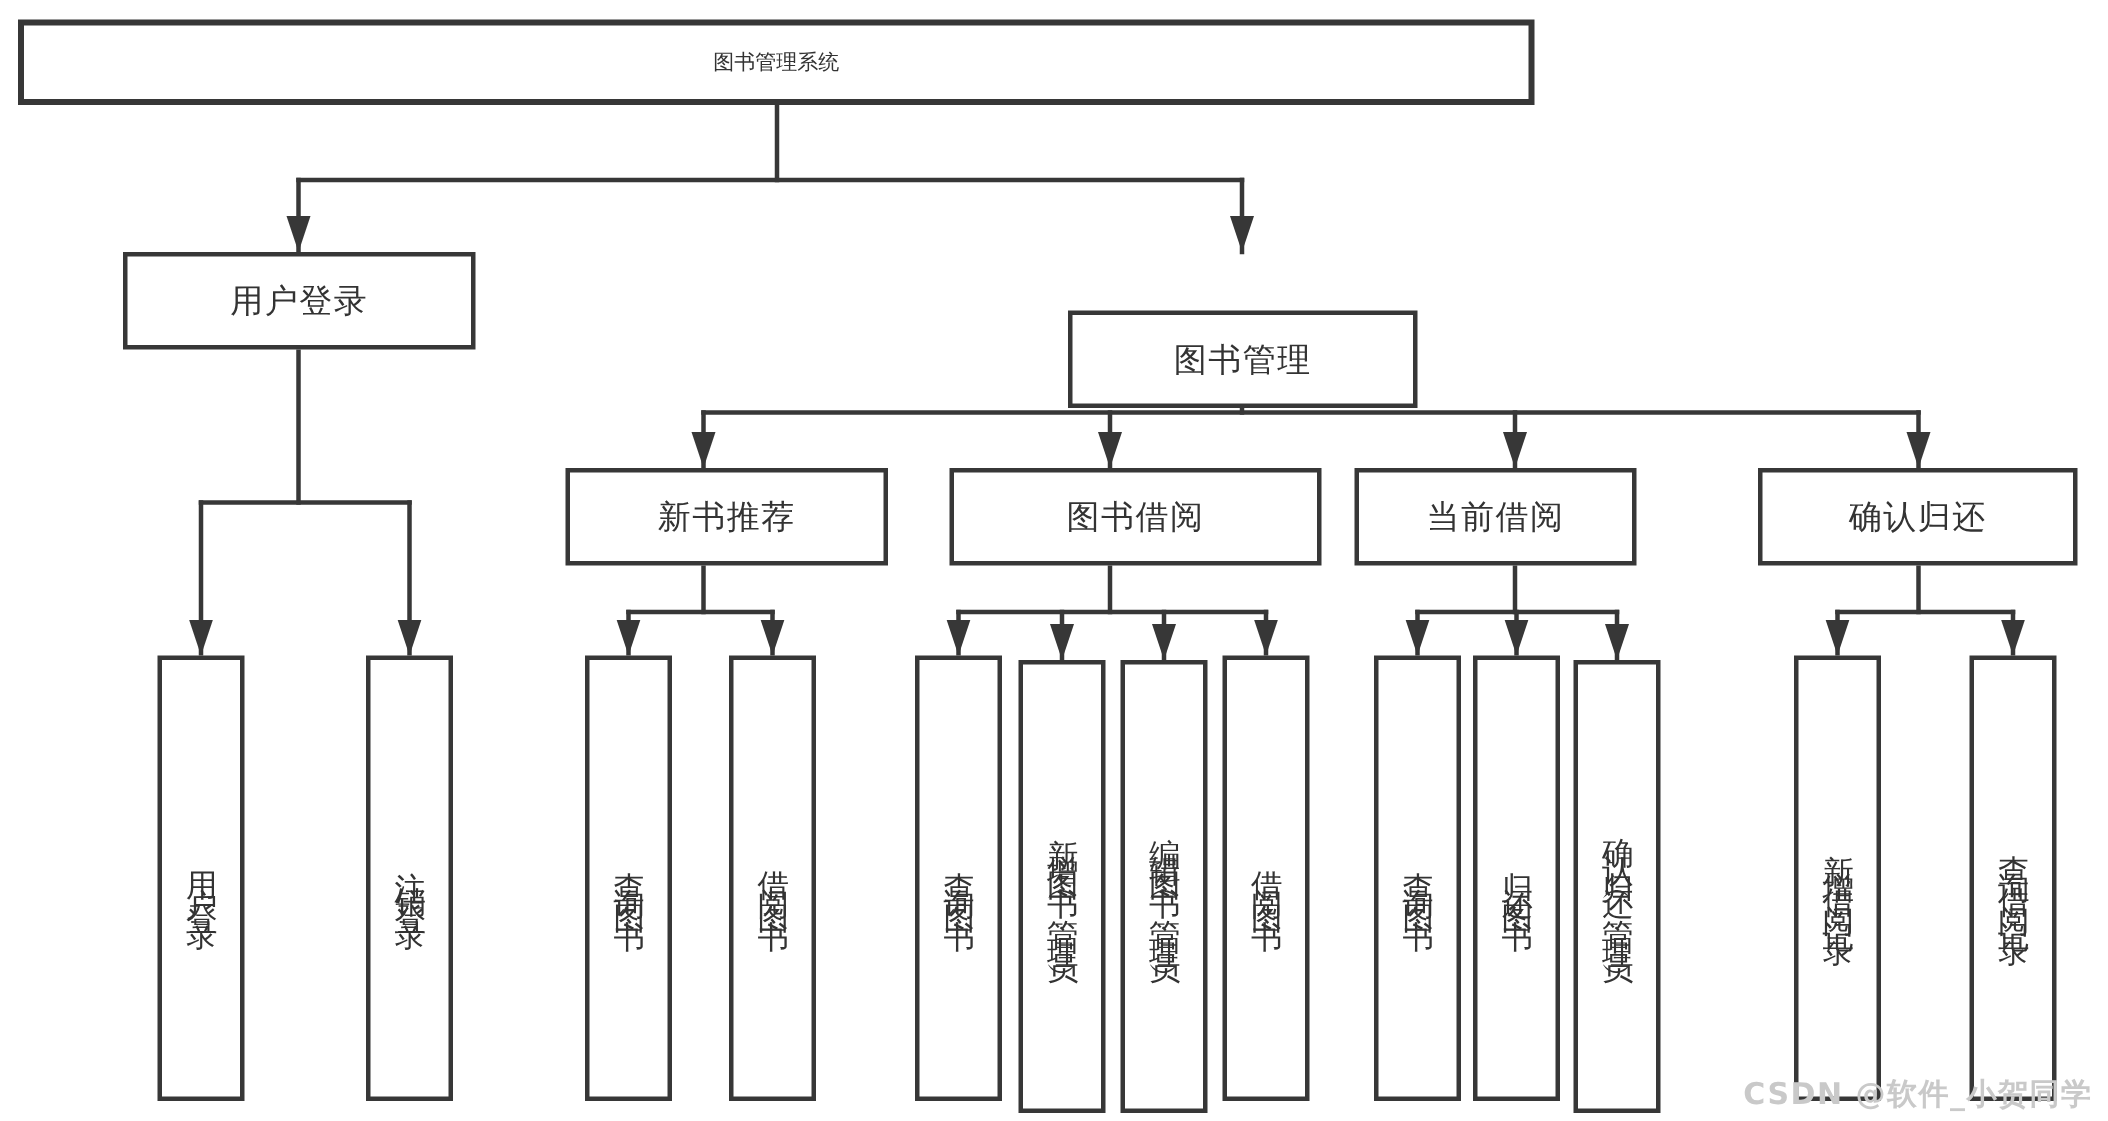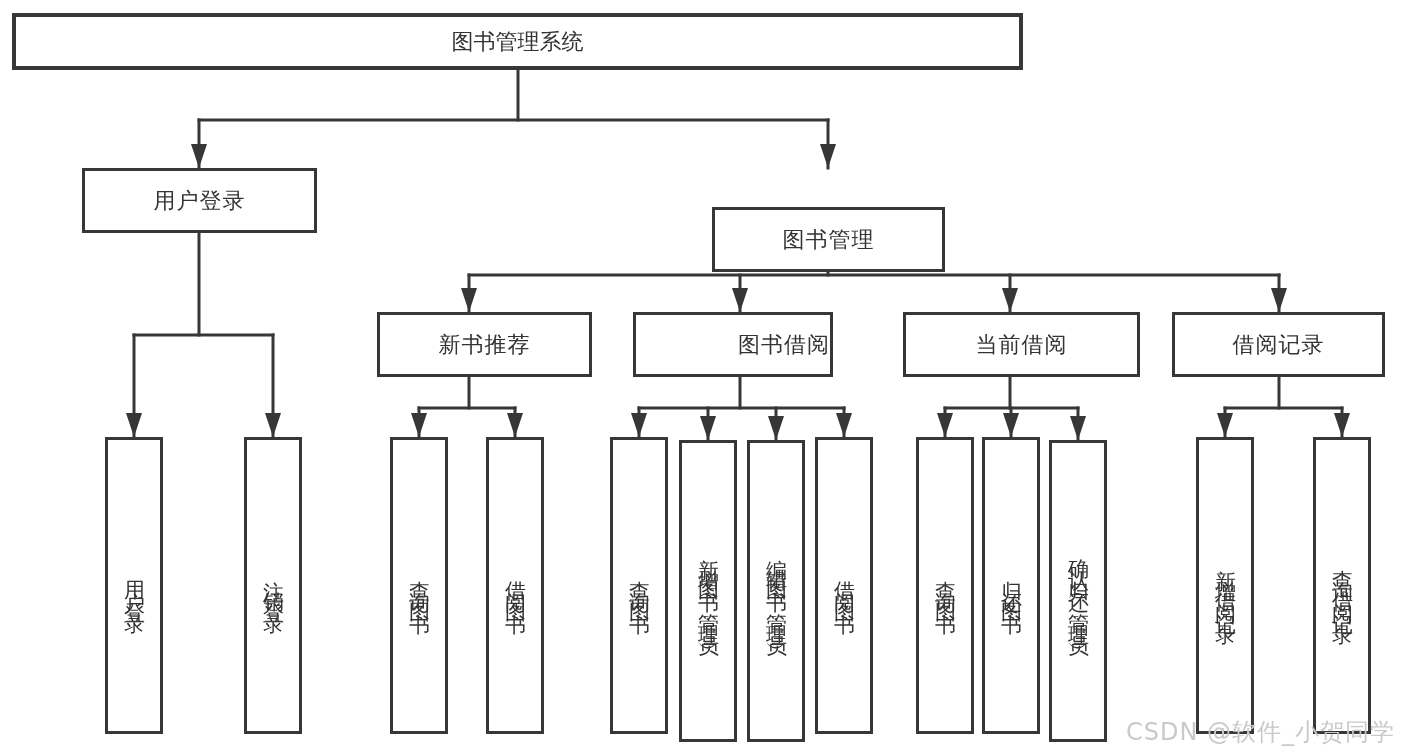--- a/index.html
+++ b/index.html
@@ -25,21 +25,21 @@
     background: #ffffff;
     border: 3px solid #373737;
     box-sizing: border-box;
     display: flex;
     align-items: center;
     justify-content: center;
     color: #333333;
   }
   .root-box {
     border-width: 4px;
-    font-size: 22px;
+    font-size: 14px;
     text-align: center;
   }
   .hbox {
     font-size: 22px;
     letter-spacing: 1px;
   }
   .vbox {
     width: 58px;
     font-size: 21px;
   }
@@ -47,24 +47,25 @@
     writing-mode: vertical-rl;
     text-orientation: mixed;
     letter-spacing: 11px;
     line-height: 1;
     white-space: nowrap;
   }
   .watermark {
     position: absolute;
     top: 716px;
     right: 10px;
-    font-size: 24px;
+    font-size: 20px;
     color: #c9c9c9;
     letter-spacing: 1px;
     white-space: nowrap;
+    font-weight: bold;
   }
 </style>
 </head>
 <body>
 
 <div class="canvas">
 
   <svg class="connectors" width="1405" height="747" viewBox="0 0 1405 747">
     <defs>
       <marker id="arrow" markerUnits="userSpaceOnUse" markerWidth="26" markerHeight="18" refX="24" refY="9" orient="auto">
@@ -122,28 +123,28 @@
   <div class="box hbox" style="left:82px; top:168px; width:235px; height:65px;">
     <span>用户登录</span>
   </div>
   <div class="box hbox" style="left:712px; top:168px; width:233px; height:65px;margin-top:39px;">
     <span>图书管理</span>
   </div>
 
   <div class="box hbox" style="left:362px; top:312px; width:215px; height:65px;margin-left:15px;">
     <span>新书推荐</span>
   </div>
-  <div class="box hbox" style="left:633px; top:312px; width:200px; height:65px;justify-content:flex-end;">
+  <div class="box hbox" style="left:633px; top:312px; width:248px; height:65px;">
     <span>图书借阅</span>
   </div>
-  <div class="box hbox" style="left:903px; top:312px; width:237px; height:65px;">
+  <div class="box hbox" style="left:903px; top:312px; width:188px; height:65px;">
     <span>当前借阅</span>
   </div>
   <div class="box hbox" style="left:1172px; top:312px; width:213px; height:65px;">
-    <span>借阅记录</span>
+    <span>确认归还</span>
   </div>
 
   <div class="box vbox" style="left:105px; top:437px; height:297px;">
     <span class="vtext">用户登录</span>
   </div>
   <div class="box vbox" style="left:244px; top:437px; height:297px;">
     <span class="vtext">注销登录</span>
   </div>
 
   <div class="box vbox" style="left:390px; top:437px; height:297px;">

